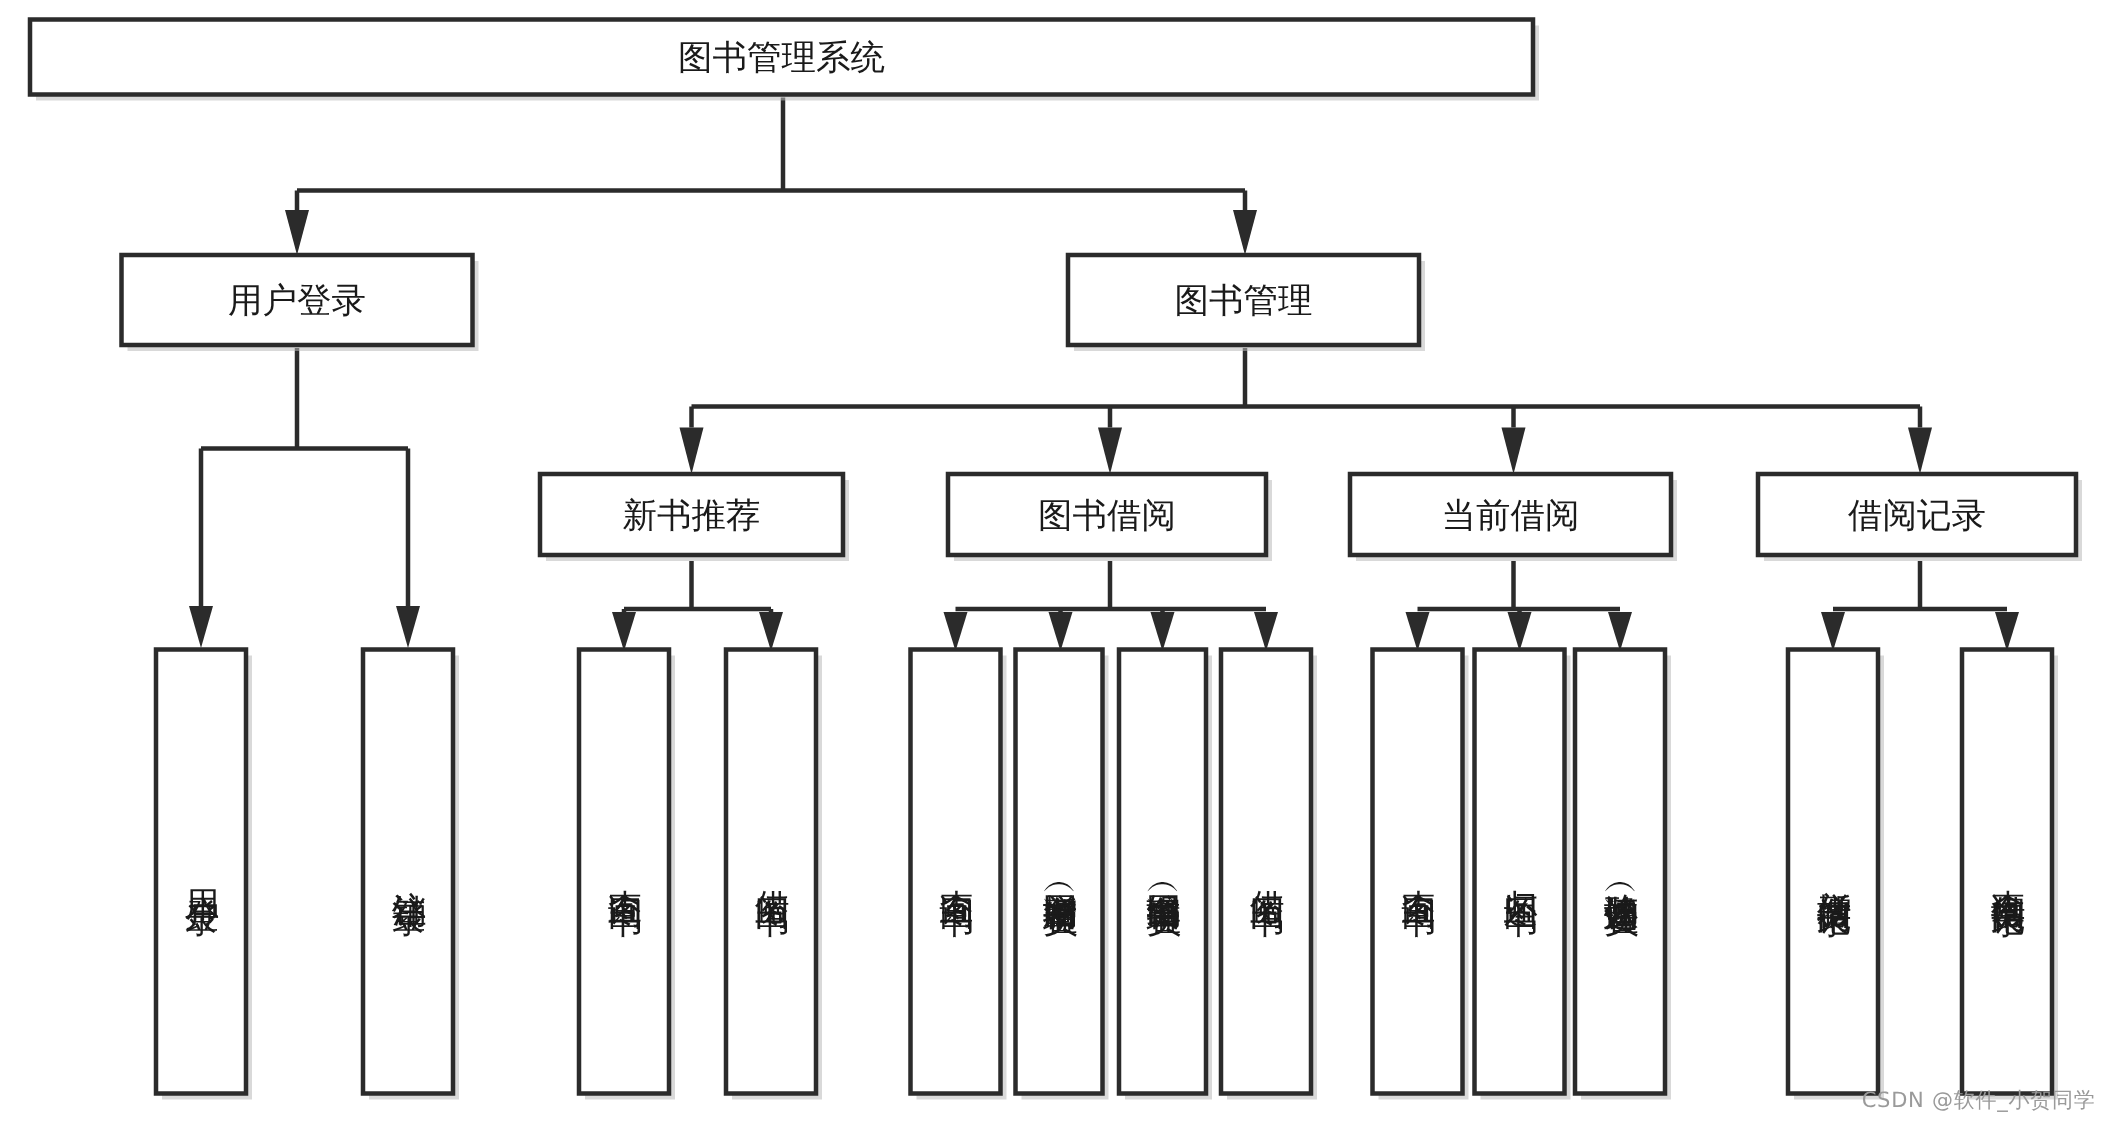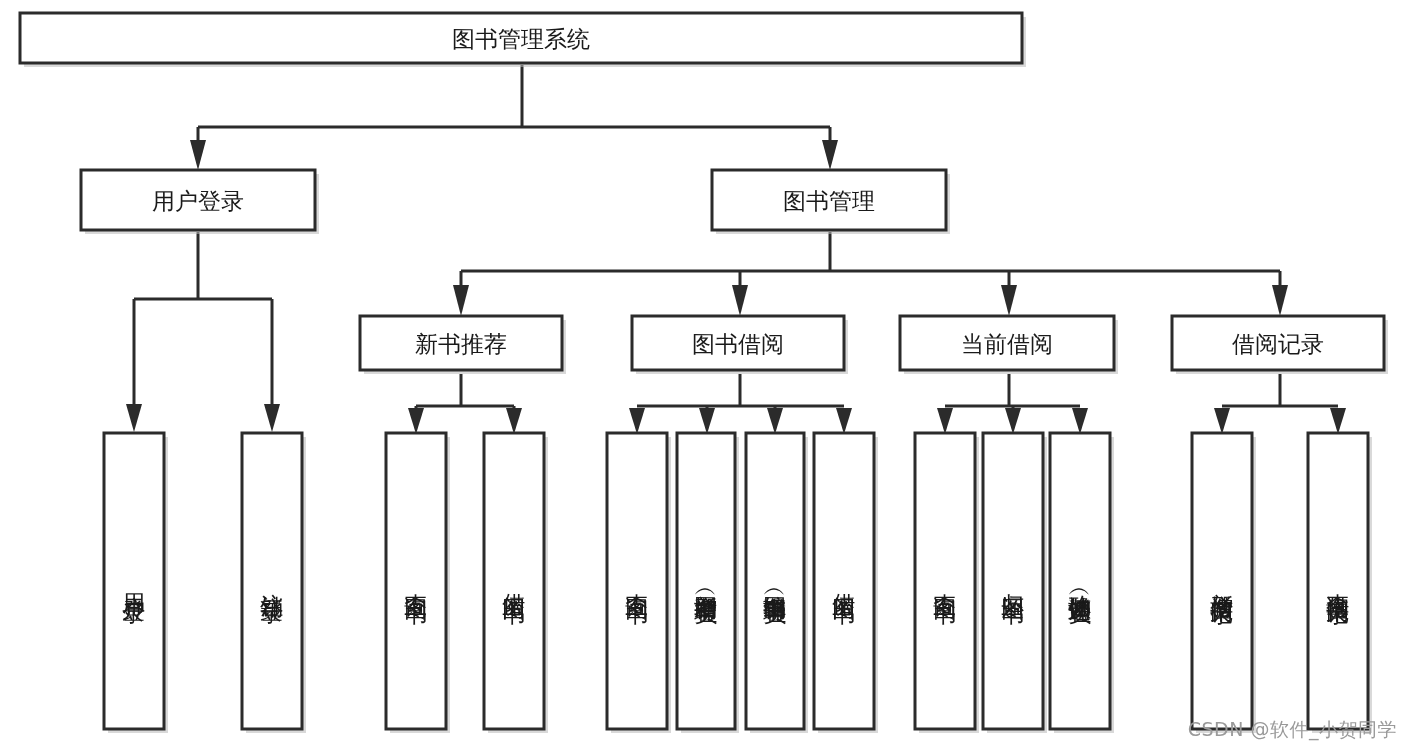--- a/index.html
+++ b/index.html
@@ -68,21 +68,21 @@
     line-height: 1.24;
     letter-spacing: 3px;
     color: #1a1a1a;
     white-space: nowrap;
   }
   .watermark {
     position: absolute;
     right: 8px;
     bottom: 4px;
     font-family: "DejaVu Sans", "Liberation Sans", sans-serif;
-    font-size: 19px;
+    font-size: 14px;
     color: #9a9a9a;
     letter-spacing: 0.5px;
     white-space: nowrap;
     text-align: right;
   }
 </style>
 </head>
 <body>
 
 <div id="diagram-root">

